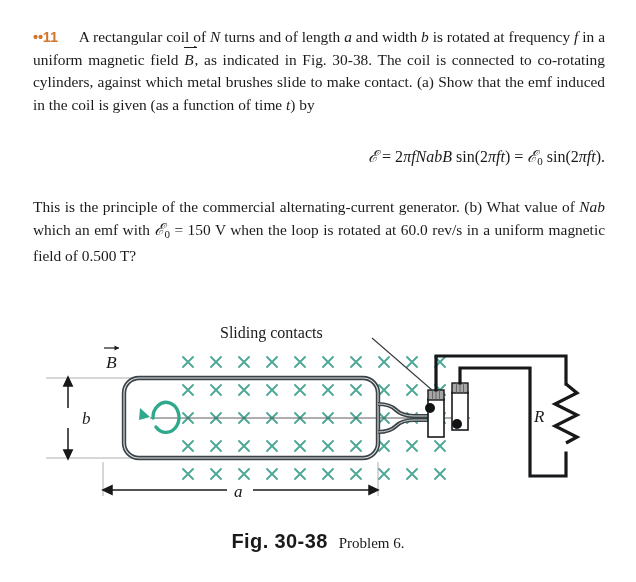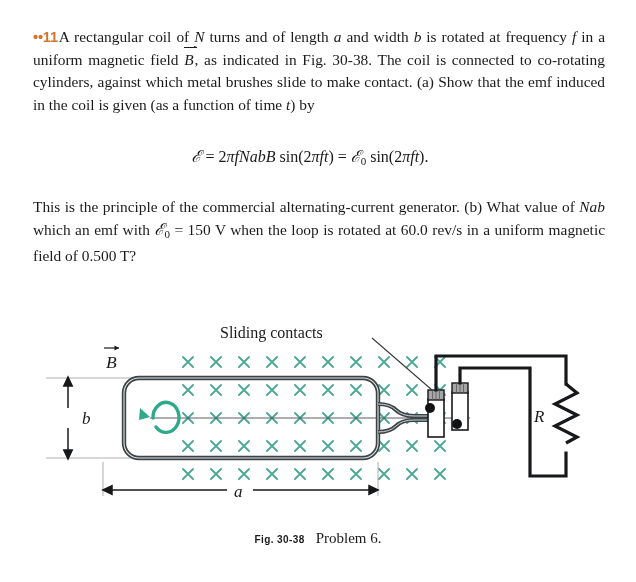--- a/index.html
+++ b/index.html
@@ -23,21 +23,21 @@
     text-align:justify;
     text-justify:inter-word;
     margin:0 0 0 0;
   }
   #problem-number{
     color:#d2762c;
     font-family:"Liberation Sans", sans-serif;
     font-weight:bold;
     font-size:14.6px;
     letter-spacing:-0.2px;
-    margin-right:1px;
+    margin-right:21px;
   }
   .it{ font-style:italic; }
   .vecB{
     position:relative;
     font-style:italic;
     display:inline-block;
     padding-right:1px;
   }
   .vecB::after{
     content:"";
@@ -52,22 +52,22 @@
     right:-2px; top:-2.4px;
     width:0;height:0;
     border-left:3.2px solid #1a1a1a;
     border-top:1.8px solid transparent;
     border-bottom:1.8px solid transparent;
   }
 
   
   #equation-line{
     position:absolute;
-    left:24px; top:146px; width:572px;
-    text-align:center;
+    left:33px; top:146px; width:572px;
+    text-align:right;
     font-size:16px;
     line-height:22px;
   }
   .script-e{
     font-family:"DejaVu Serif", serif;
     font-style:italic;
     font-size:16.5px;
   }
   .sub{ font-size:11px; vertical-align:-3px; }
 
@@ -82,21 +82,21 @@
   
   #figure-caption{
     position:absolute;
     left:0; top:530px; width:636px;
     text-align:center;
     font-size:15px;
   }
   #caption-figno{
     font-family:"Liberation Sans", sans-serif;
     font-weight:bold;
-    font-size:10px;
+    font-size:20px;
     letter-spacing:0.4px;
     margin-right:11px;
   }
 </style>
 </head>
 <body>
 
 <div id="problem-text">
 
   <p class="para"><span id="problem-number">••11</span><span>A rectangular coil of </span><span class="it">N</span><span> turns and of length </span><span class="it">a</span><span> and width </span><span class="it">b</span><span> is rotated at frequency </span><span class="it">f</span><span> in a uniform magnetic field </span><span class="vecB">B</span><span>, as indicated in Fig. 30-38. The coil is connected to co-rotating cylinders, against which metal brushes slide to make contact. (a) Show that the emf induced in the coil is given (as a function of time </span><span class="it">t</span><span>) by</span></p>

